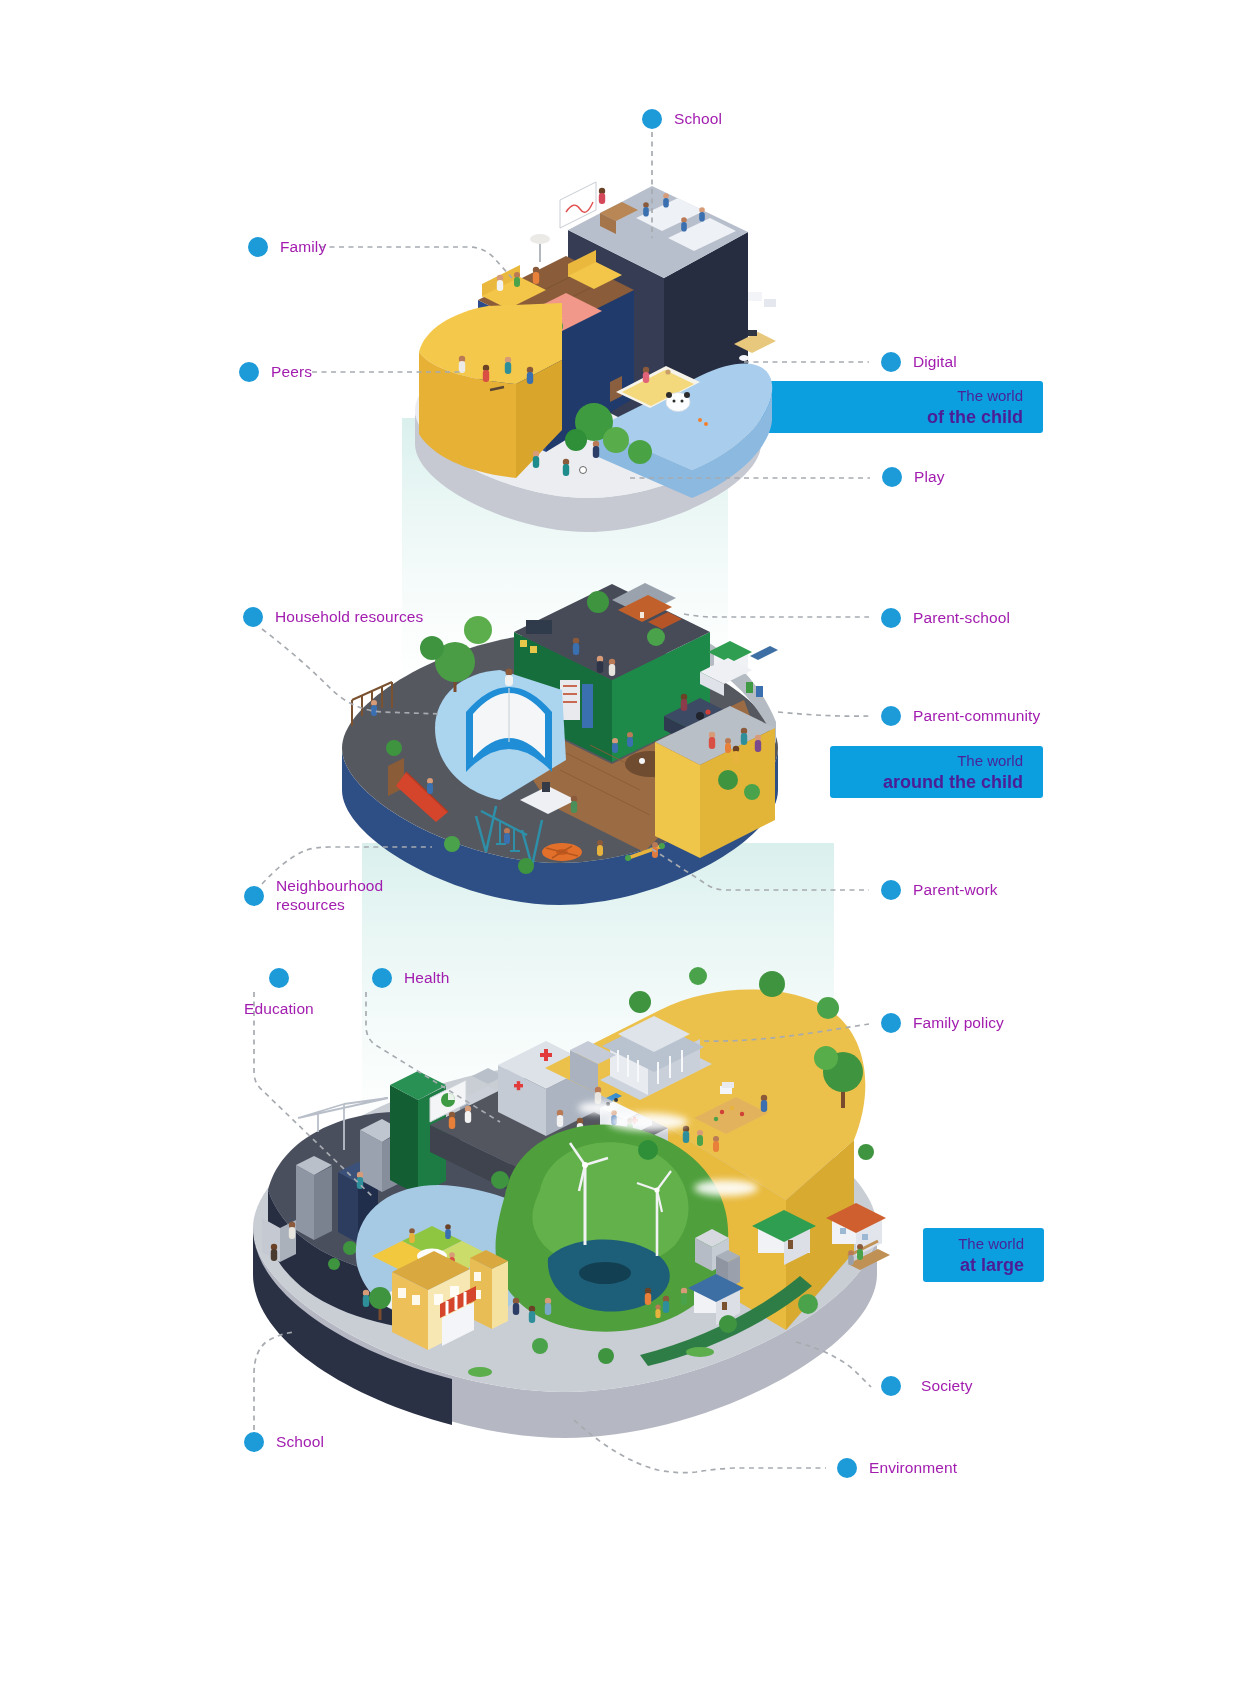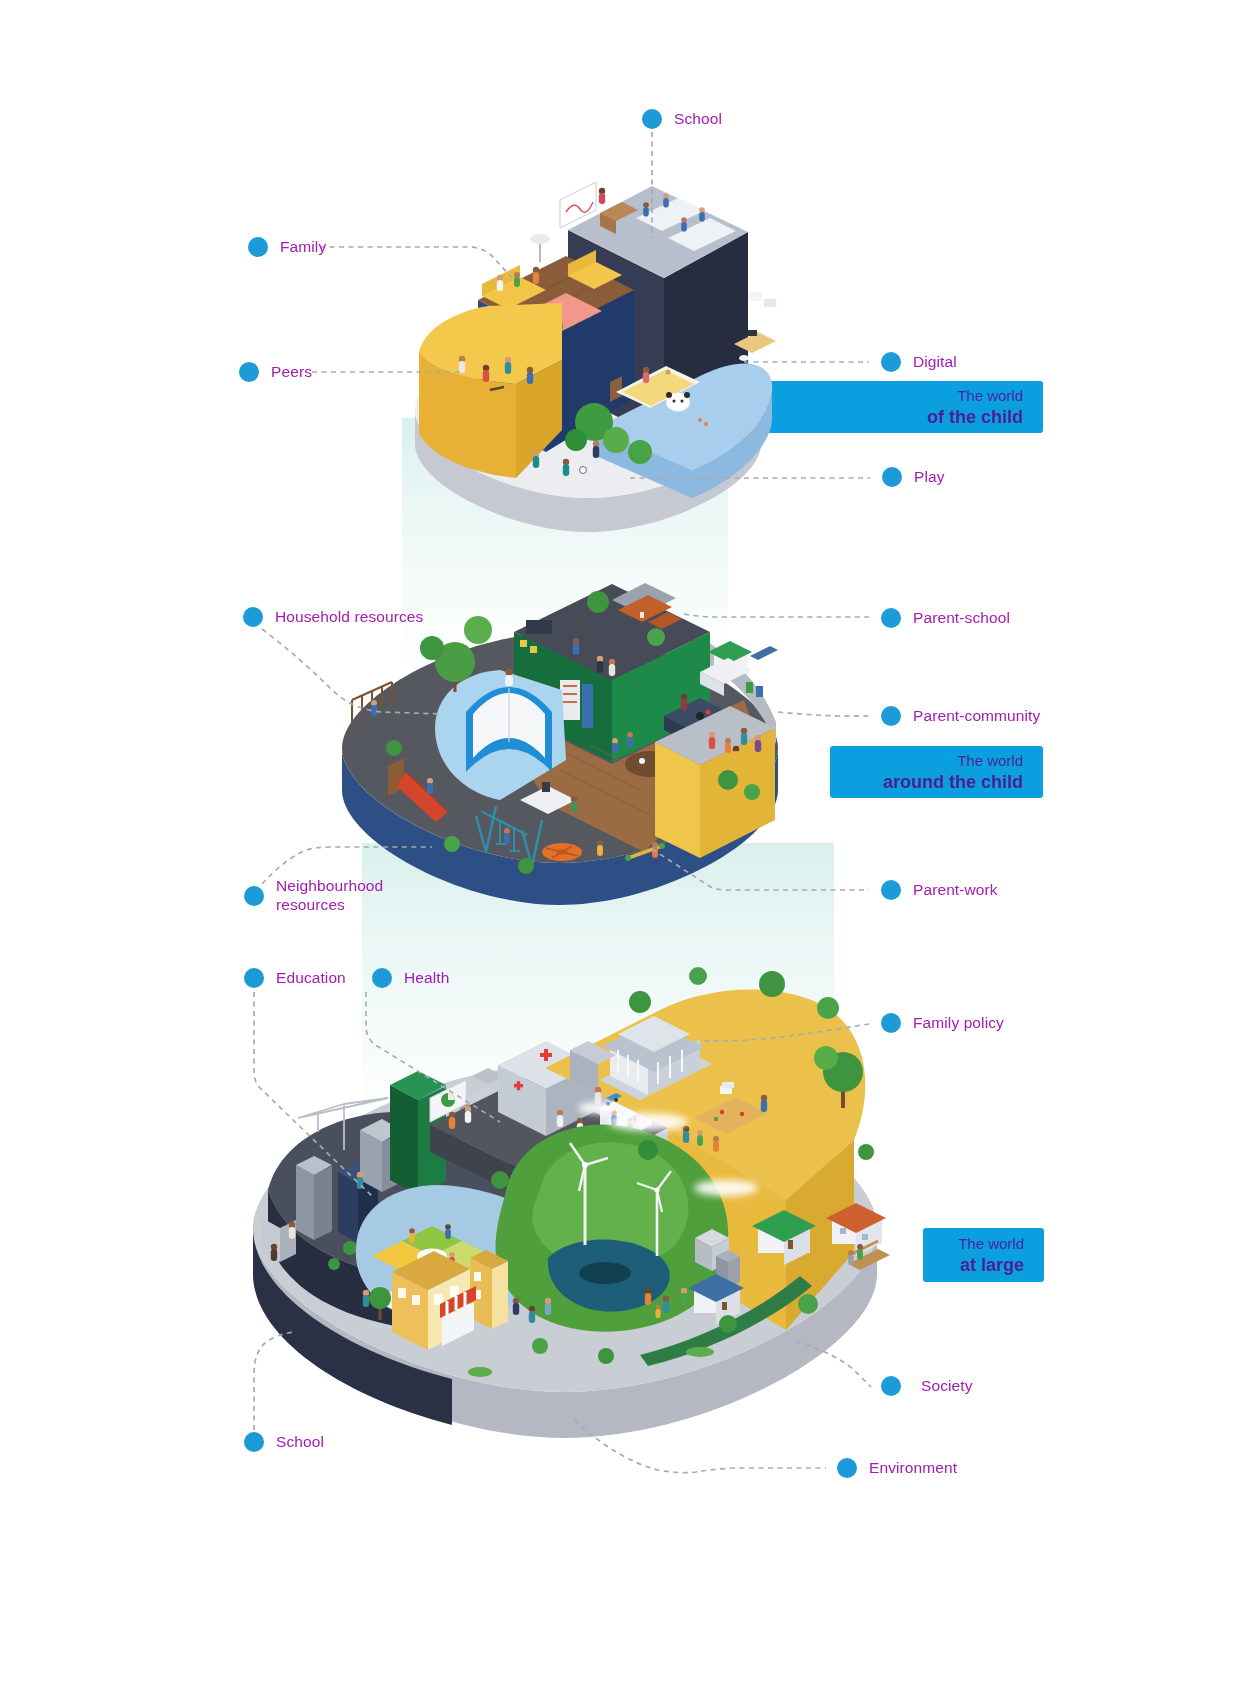--- a/index.html
+++ b/index.html
@@ -703,21 +703,21 @@
     <span class="lbl">Parent-community</span>
   </div>
   <div class="callout callout--wrap" style="left:244px;top:877px;">
     <span class="dot"></span>
     <span class="lbl">Neighbourhood resources</span>
   </div>
   <div class="callout" style="left:881px;top:880px;">
     <span class="dot"></span>
     <span class="lbl">Parent-work</span>
   </div>
-  <div class="callout" style="left:244px;top:968px;">
+  <div class="callout" style="left:244px;top:968px;flex-direction:column;">
     <span class="dot"></span>
     <span class="lbl">Education</span>
   </div>
   <div class="callout" style="left:356px;top:968px;padding-left:16px;">
     <span class="dot"></span>
     <span class="lbl">Health</span>
   </div>
   <div class="callout" style="left:881px;top:1013px;">
     <span class="dot"></span>
     <span class="lbl">Family policy</span>

